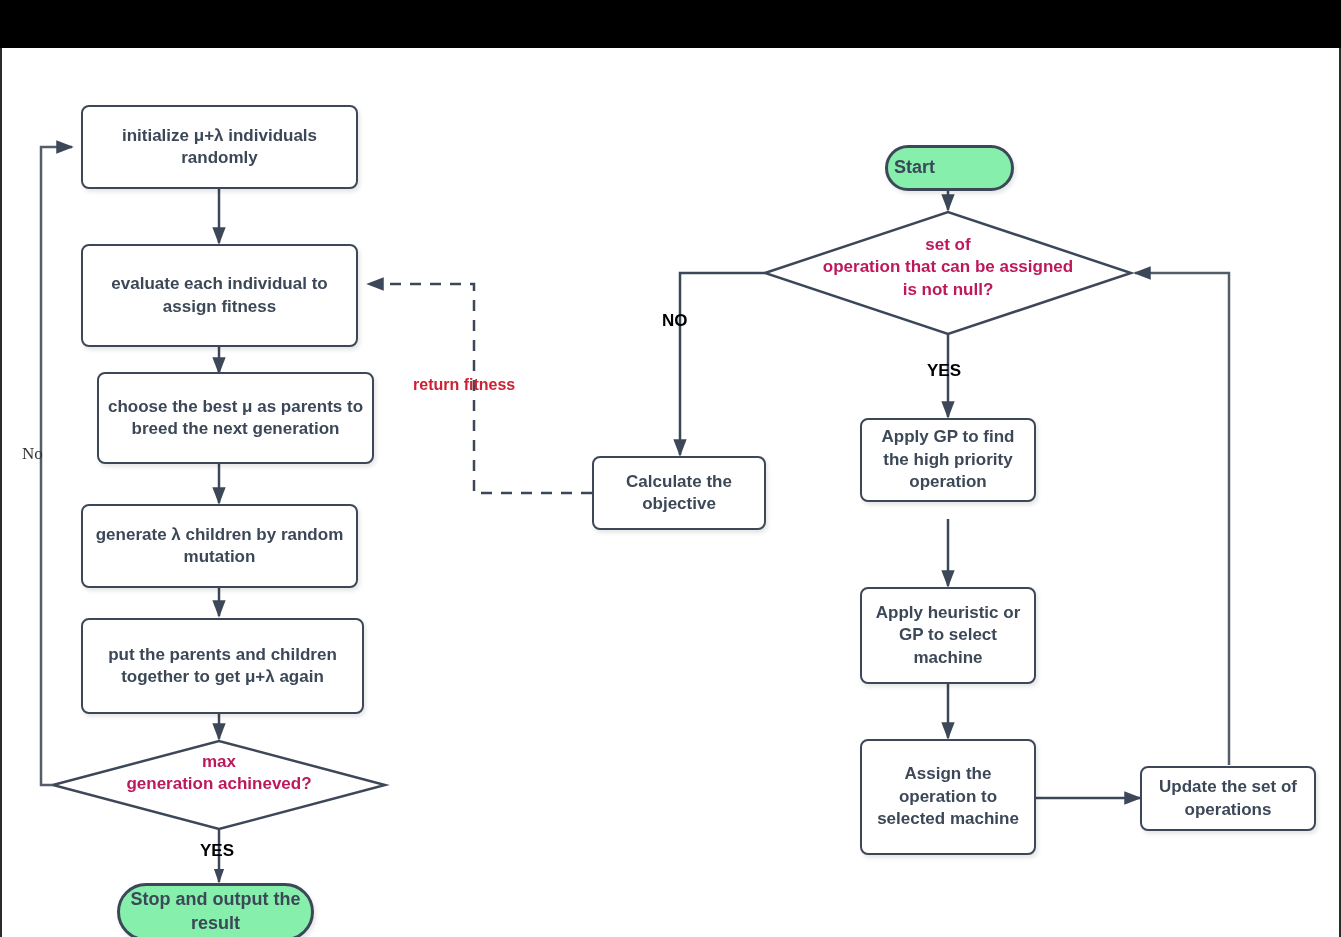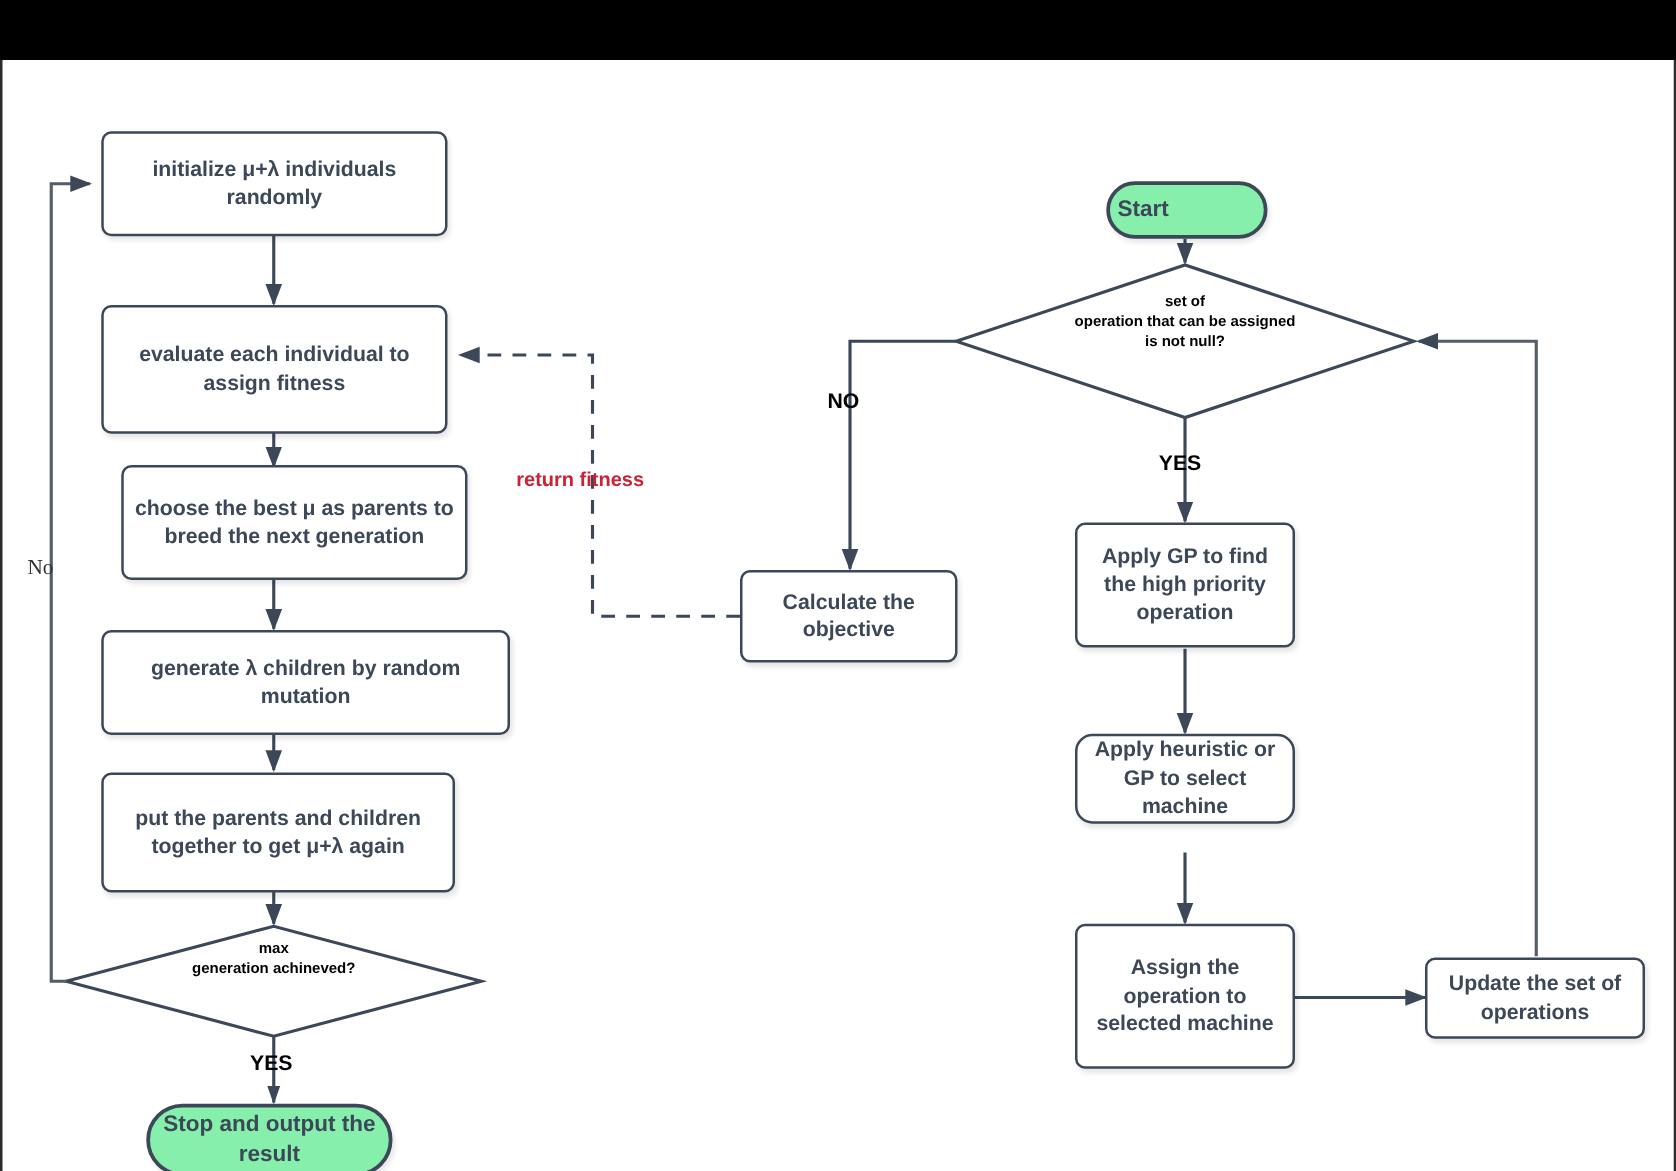--- a/index.html
+++ b/index.html
@@ -72,23 +72,23 @@
     font-size: 17px;
     color: #333333;
   }
   .label.red {
     color: #cc2233;
     font-size: 16px;
   }
   .diamond-text {
     position: absolute;
     text-align: center;
-    color: #000000;
+    color: #be185d;
     font-weight: bold;
-    font-size: 12px;
+    font-size: 17px;
     line-height: 1.32;
     white-space: pre-line;
     pointer-events: none;
   }
 </style>
 </head>
 <body>
 
 <div id="root">
 
@@ -135,21 +135,21 @@
   </div>
 
   <div class="node" style="left:81px; top:244px; width:277px; height:103px;">
     <span>evaluate each individual to assign fitness</span>
   </div>
 
   <div class="node" style="left:97px; top:372px; width:277px; height:92px;">
     <span>choose the best μ as parents to breed the next generation</span>
   </div>
 
-  <div class="node" style="left:81px; top:504px; width:327px; height:84px;">
+  <div class="node" style="left:81px; top:504px; width:277px; height:84px;">
     <span>generate λ children by random mutation</span>
   </div>
 
   <div class="node" style="left:81px; top:618px; width:283px; height:96px;">
     <span>put the parents and children together to get μ+λ  again</span>
   </div>
 
   <div class="diamond-text" style="left:89px; top:751px; width:260px;">max
 generation achineved?</div>
 
@@ -172,25 +172,25 @@
   </div>
 
   <div class="diamond-text" style="left:798px; top:234px; width:300px;">set of
 operation that can be assigned
 is not  null?</div>
 
   <div class="label" style="left:662px; top:311px;">NO</div>
 
   <div class="label" style="left:927px; top:361px;">YES</div>
 
-  <div class="node" style="left:860px; top:418px; width:176px; height:100px;">
+  <div class="node" style="left:860px; top:418px; width:176px; height:84px;">
     <span>Apply GP to find the high priority operation</span>
   </div>
 
-  <div class="node" style="left:860px; top:587px; width:176px; height:72px;border-radius:14px;">
+  <div class="node" style="left:860px; top:587px; width:176px; height:97px;">
     <span>Apply  heuristic or GP to  select machine</span>
   </div>
 
   <div class="node" style="left:860px; top:739px; width:176px; height:116px;">
     <span>Assign the operation  to selected machine</span>
   </div>
 
   <div class="node" style="left:1140px; top:766px; width:176px; height:65px;">
     <span>Update the set of operations</span>
   </div>

